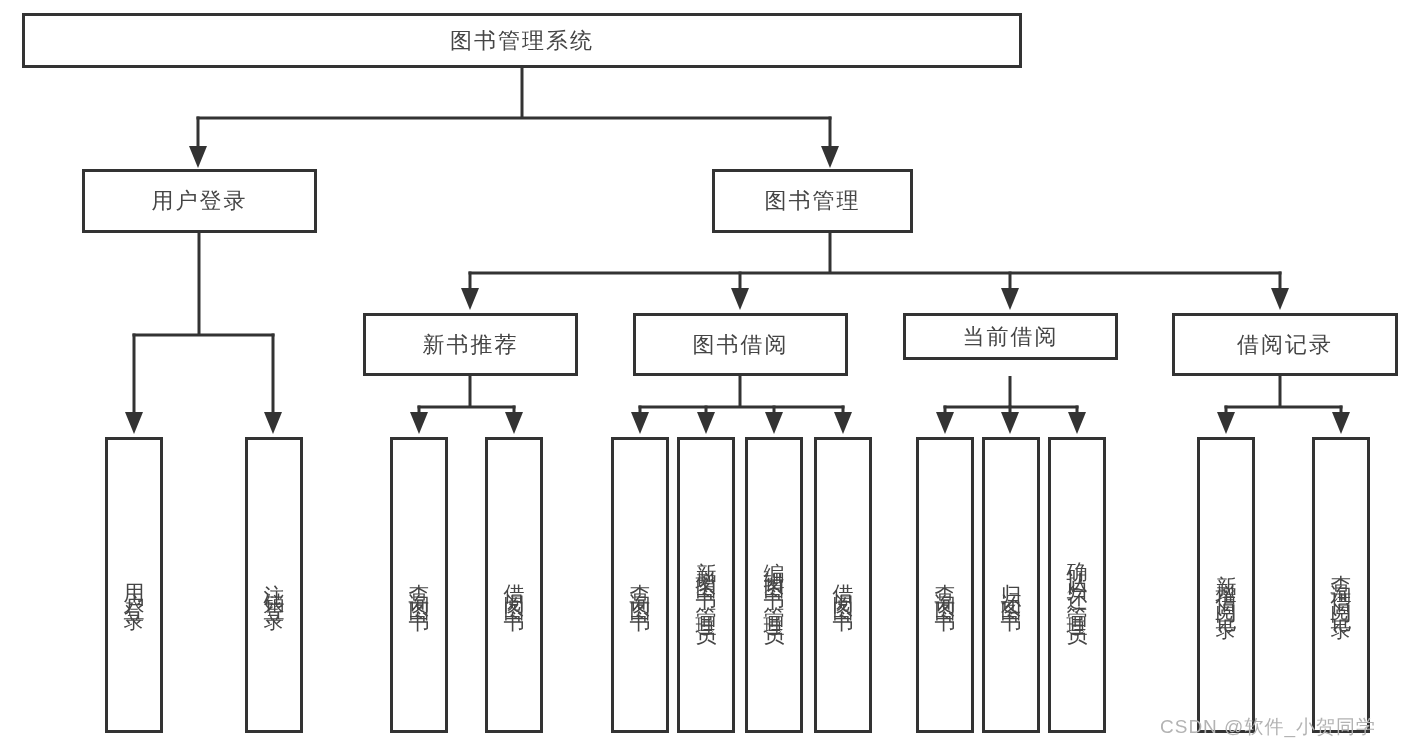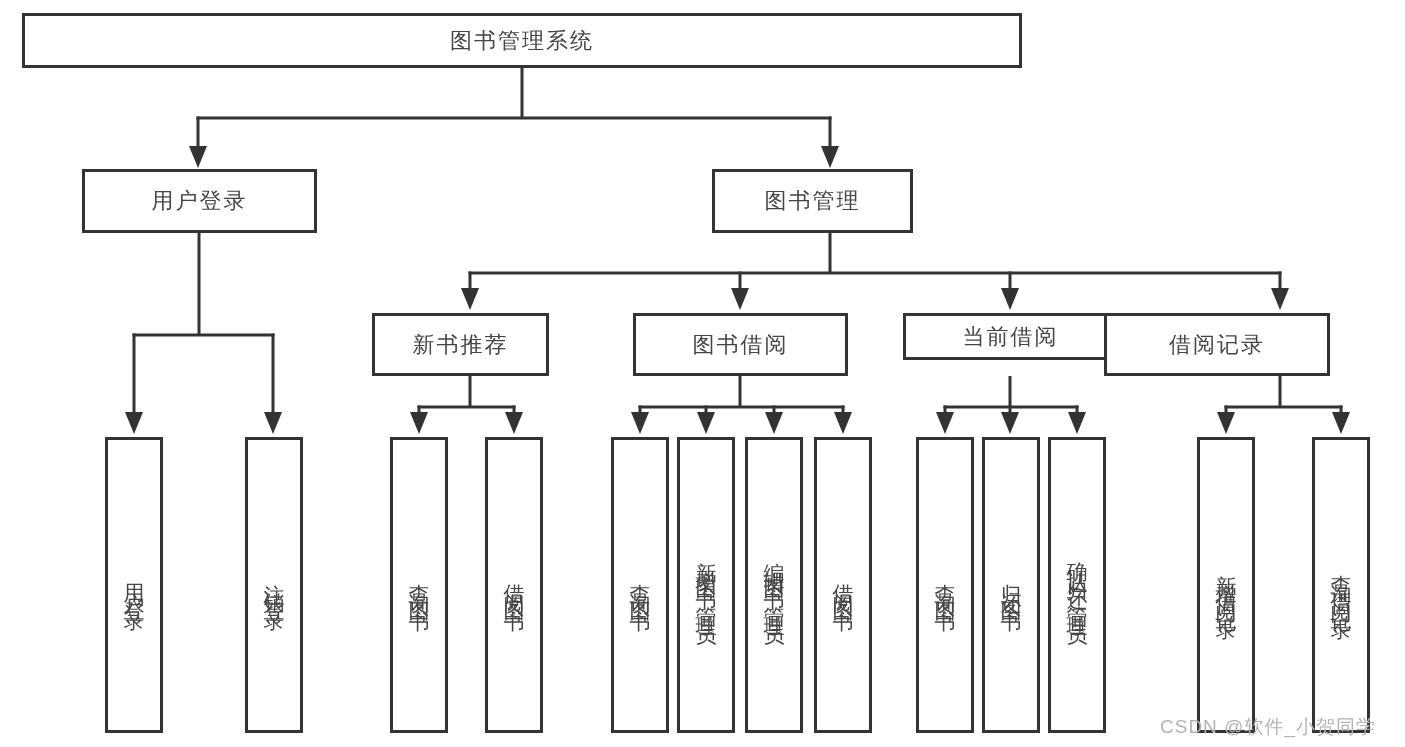--- a/index.html
+++ b/index.html
@@ -128,30 +128,30 @@
     <span class="h-label">图书管理系统</span>
   </div>
 
   <div class="box" style="left:82px; top:169px; width:235px; height:64px;">
     <span class="h-label">用户登录</span>
   </div>
   <div class="box" style="left:712px; top:169px; width:201px; height:64px;">
     <span class="h-label">图书管理</span>
   </div>
 
-  <div class="box" style="left:363px; top:313px; width:177px; height:63px;margin-left:9px;">
+  <div class="box" style="left:363px; top:313px; width:215px; height:63px;">
     <span class="h-label">新书推荐</span>
   </div>
   <div class="box" style="left:633px; top:313px; width:215px; height:63px;">
     <span class="h-label">图书借阅</span>
   </div>
   <div class="box" style="left:903px; top:313px; width:215px; height:47px;">
     <span class="h-label">当前借阅</span>
   </div>
-  <div class="box" style="left:1104px; top:313px; width:226px; height:63px;">
+  <div class="box" style="left:1172px; top:313px; width:226px; height:63px;">
     <span class="h-label">借阅记录</span>
   </div>
 
   <div class="box v-box" style="left:105px; top:437px; width:58px; height:296px;">
     <span class="v-label">用户登录</span>
   </div>
   <div class="box v-box" style="left:245px; top:437px; width:58px; height:296px;">
     <span class="v-label">注销登录</span>
   </div>
 

